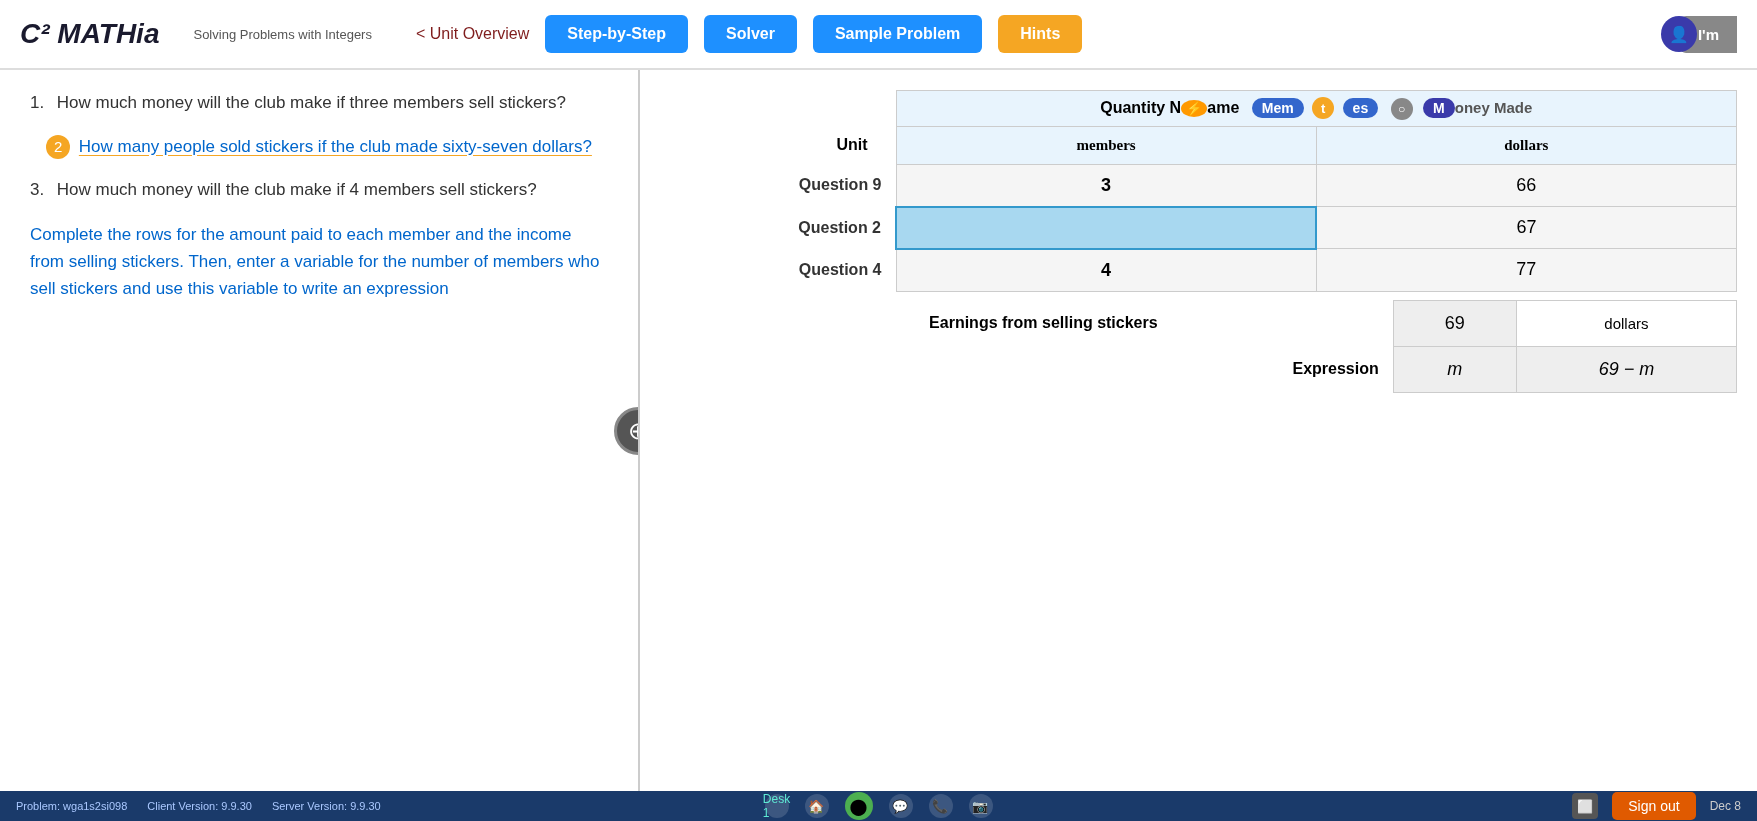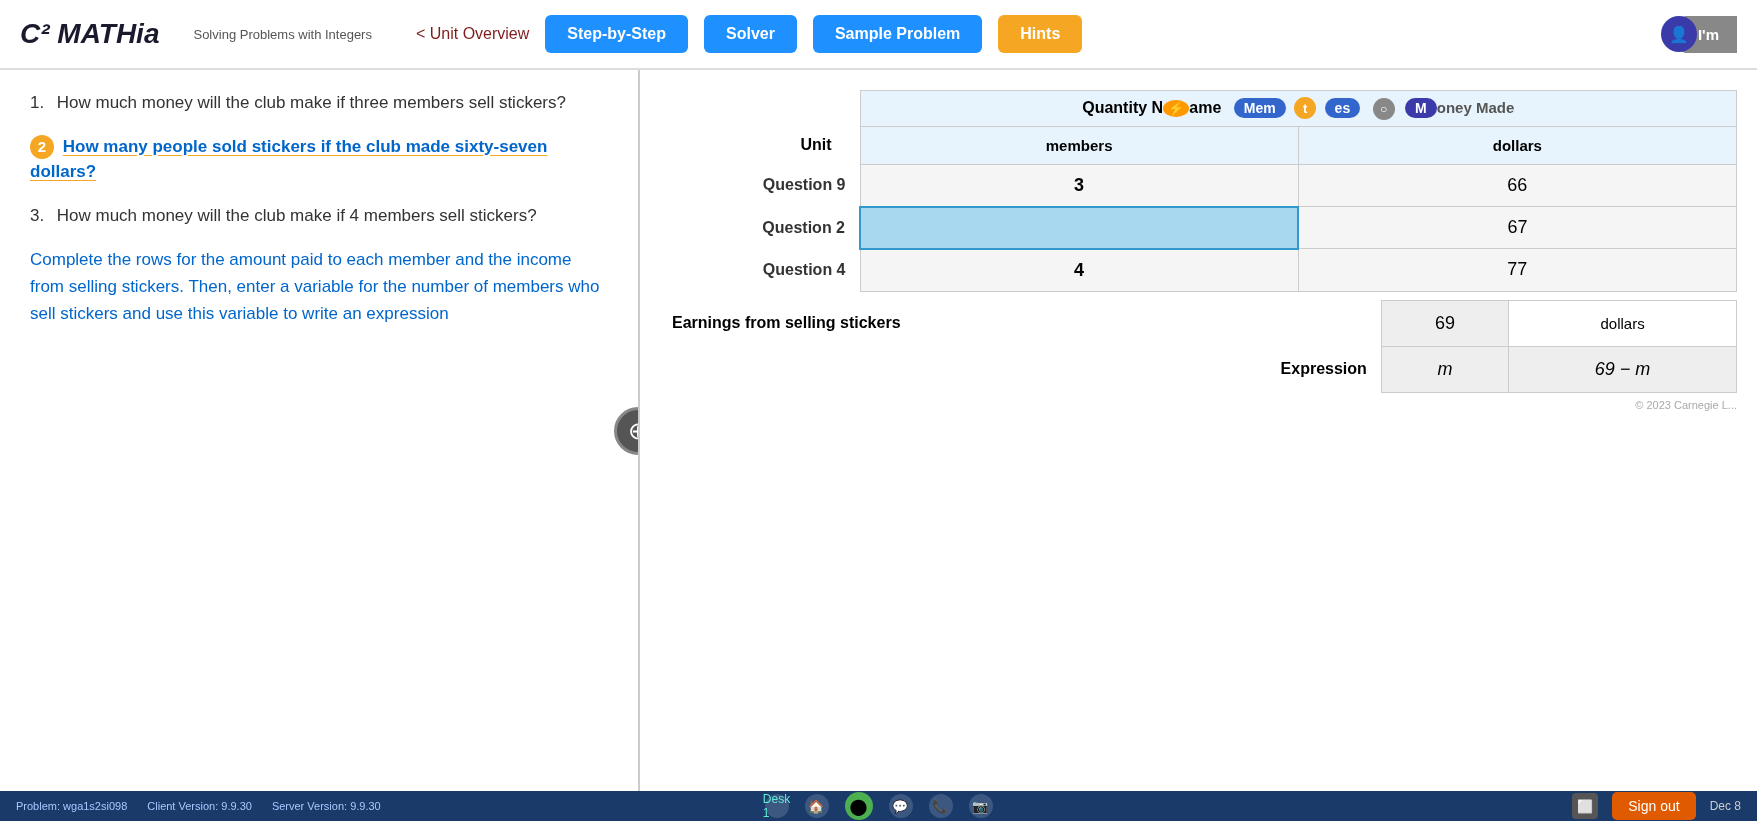--- a/index.html
+++ b/index.html
@@ -77,21 +77,22 @@
 
     .question-item {
       font-size: 17px;
       color: #333;
       margin-bottom: 18px;
       line-height: 1.5;
     }
 
     .question-item.active {
       color: #0066cc;
-      font-weight: bold;
+      font-weight: normal;
+      text-align: center;
     }
 
     .q-num {
       display: inline-block;
       width: 22px;
       font-size: 17px;
     }
 
     .q-num.active-num {
       background: #f5a623;
@@ -132,20 +133,21 @@
       cursor: pointer;
       z-index: 10;
     }
 
     
     .right-panel {
       flex: 1;
       padding: 10px 20px;
       position: relative;
       overflow-y: auto;
+      margin-left: 36px;
     }
 
     .quantity-table {
       width: 100%;
       border-collapse: collapse;
       font-size: 16px;
     }
 
     .quantity-table .col-label {
       text-align: right;
@@ -157,20 +159,21 @@
     }
 
     .quantity-table .col-header {
       text-align: center;
       padding: 8px 0;
       font-size: 15px;
       font-weight: bold;
       background: #e8f4fd;
       border: 1px solid #ccc;
       min-width: 130px;
+      font-family: Liberation Serif, serif;
     }
 
     .col-header-members { background: #c8e6fa; }
     .col-header-money { background: #d4edda; }
 
     .quantity-table td {
       border: 1px solid #ccc;
       text-align: center;
       padding: 10px;
       font-size: 17px;
@@ -397,34 +400,33 @@
             <td style="background:#f5f5f5; font-size:18px;">77</td>
           </tr>
         </tbody>
       </table>
 
       <table class="bottom-table" style="margin-top:8px;">
         <tbody>
 
 
           <tr>
-            <td class="row-label" style="text-align:left; border:none; font-weight:bold; font-size:16px; ">Earnings from selling stickers</td>
+            <td class="row-label" style="text-align:center; border:none; font-weight:bold; font-size:16px; ">Earnings from selling stickers</td>
             <td class="cell-value" style="background:#eee; font-size:18px;">69</td>
             <td class="cell-text" style="background:#fff; font-size:15px;">dollars</td>
           </tr>
 
           <tr>
             <td class="row-label" style="text-align:right; border:none; font-weight:bold; font-size:16px; padding-right:14px;">Expression</td>
             <td class="cell-expression" style="background:#eee; font-size:18px; font-style:italic;">m</td>
             <td class="cell-expression" style="background:#eee; font-size:18px; font-style:italic;">69 − m</td>
           </tr>
         </tbody>
       </table>
 
-      <div style="text-align:right; font-size:11px; color:#aaa; margin-top:6px;">© 2023 Carnegie L...</div>
 
     </div>
   </div>
 </div>
 
 <div class="taskbar-bottom">
   <span class="taskbar-left-text">Problem: wga1s2si098</span>
   <span class="taskbar-left-text">Client Version: 9.9.30</span>
   <span class="taskbar-left-text">Server Version: 9.9.30</span>
 

